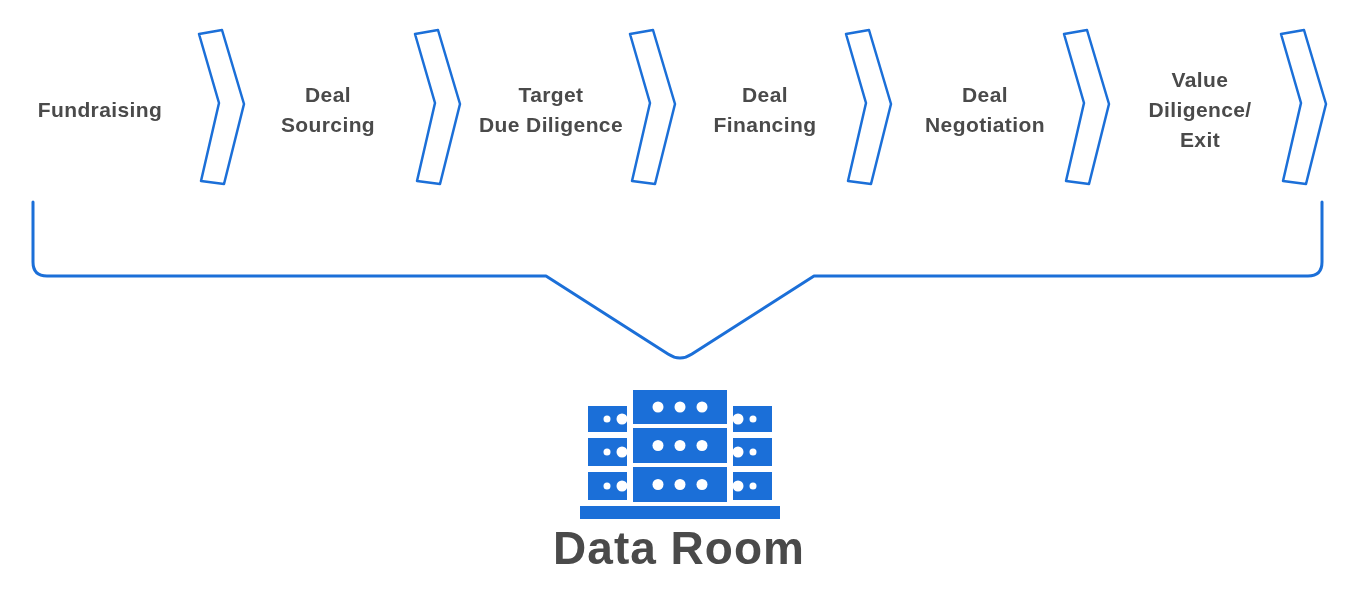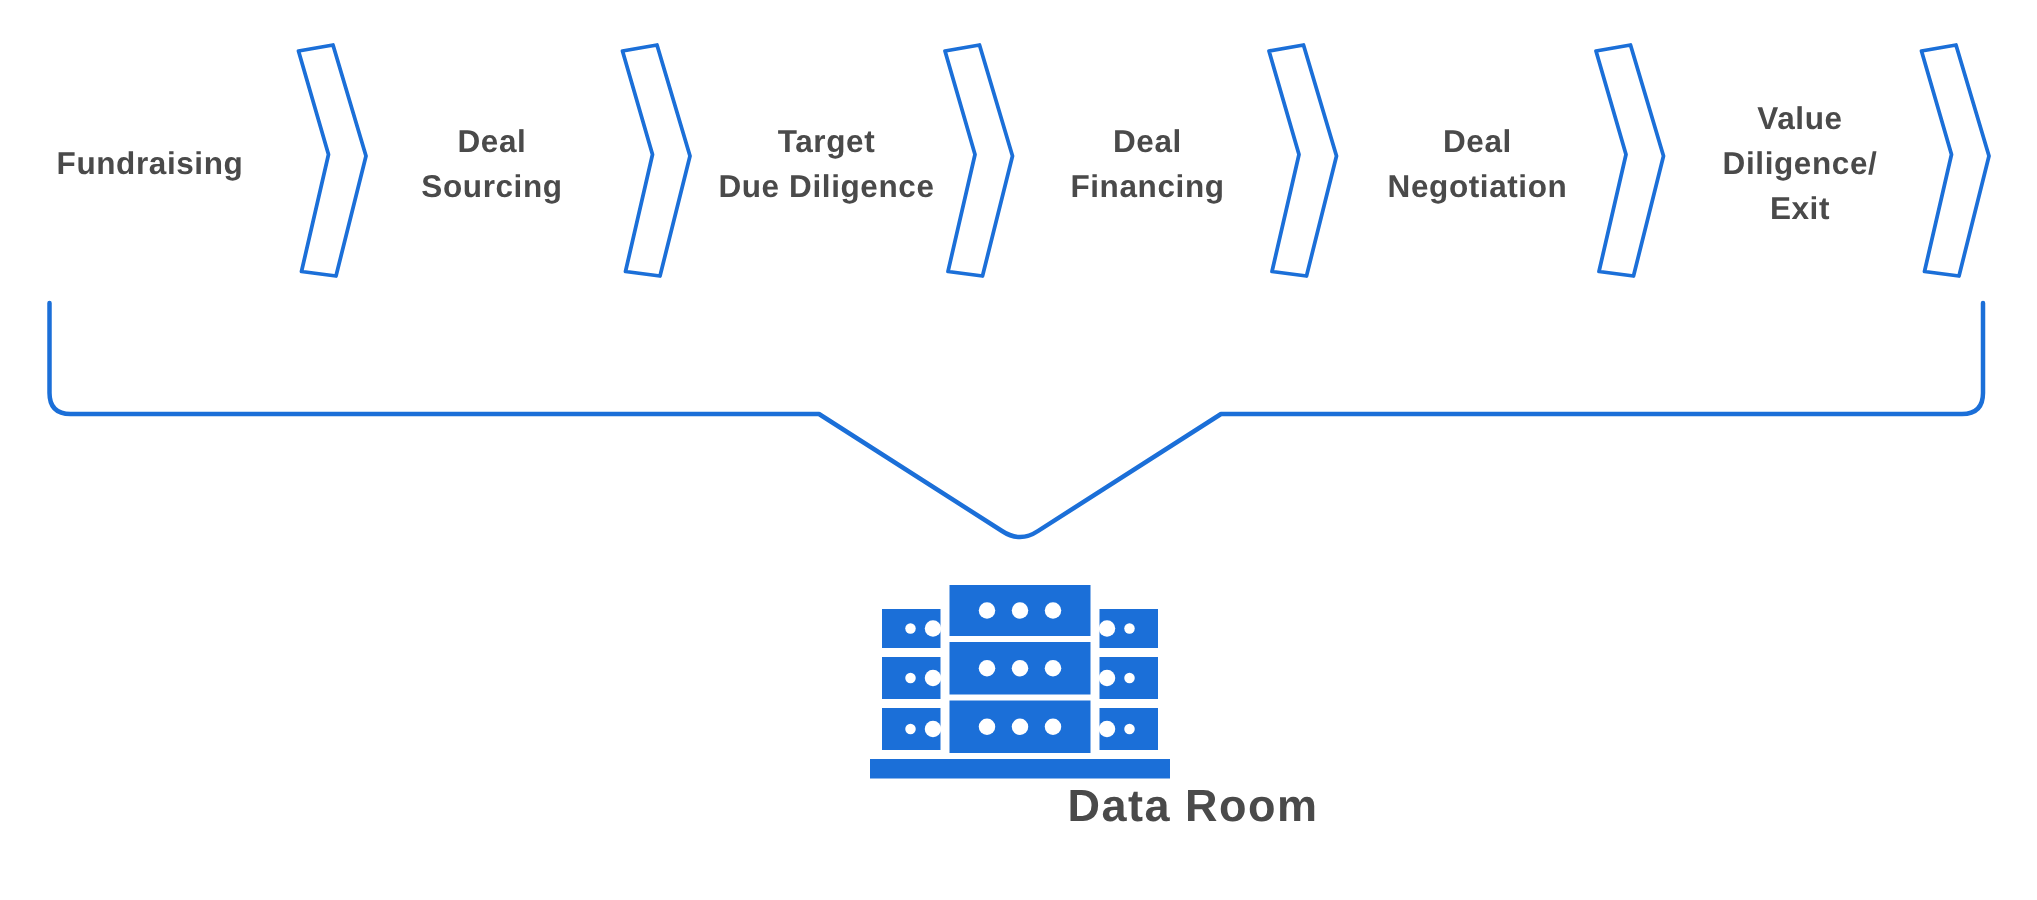--- a/index.html
+++ b/index.html
@@ -52,22 +52,22 @@
     top: 388px;
     width: 204px;
     height: 132px;
     color: var(--accent, #1B6FD8);
   }
   .data-room-label {
     position: absolute;
     left: 479px;
     top: 521px;
     width: 400px;
-    text-align: right;
-    font-size: 30px;
+    text-align: center;
+    font-size: 46px;
     font-weight: 700;
     letter-spacing: 1px;
     color: var(--text, #4A4A4A);
   }
 </style>
 </head>
 <body>
 
 <div class="canvas">
 

